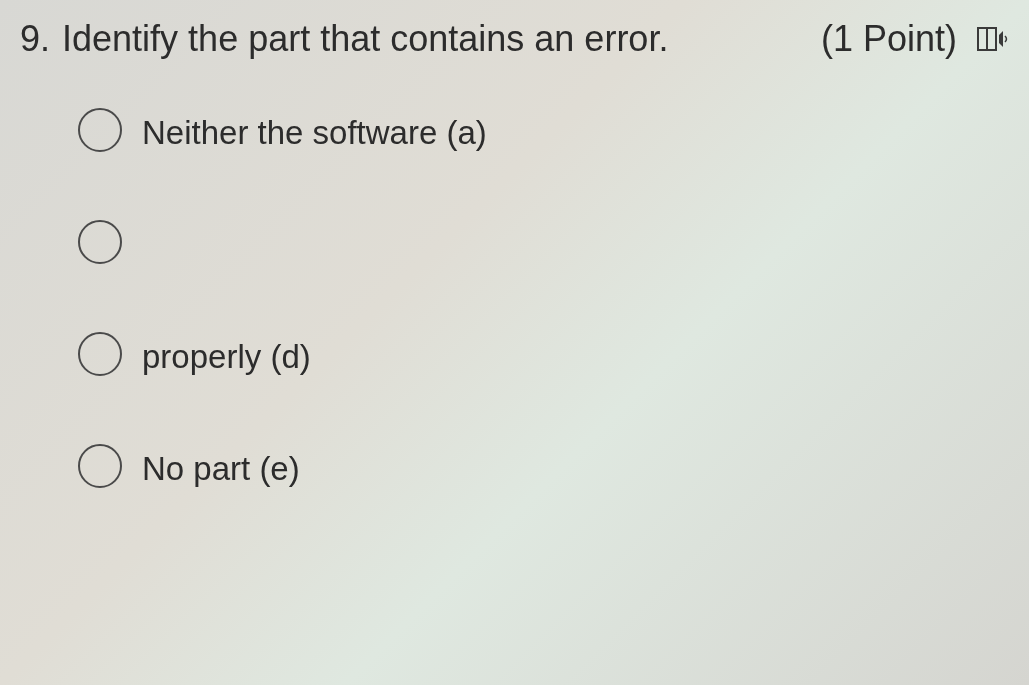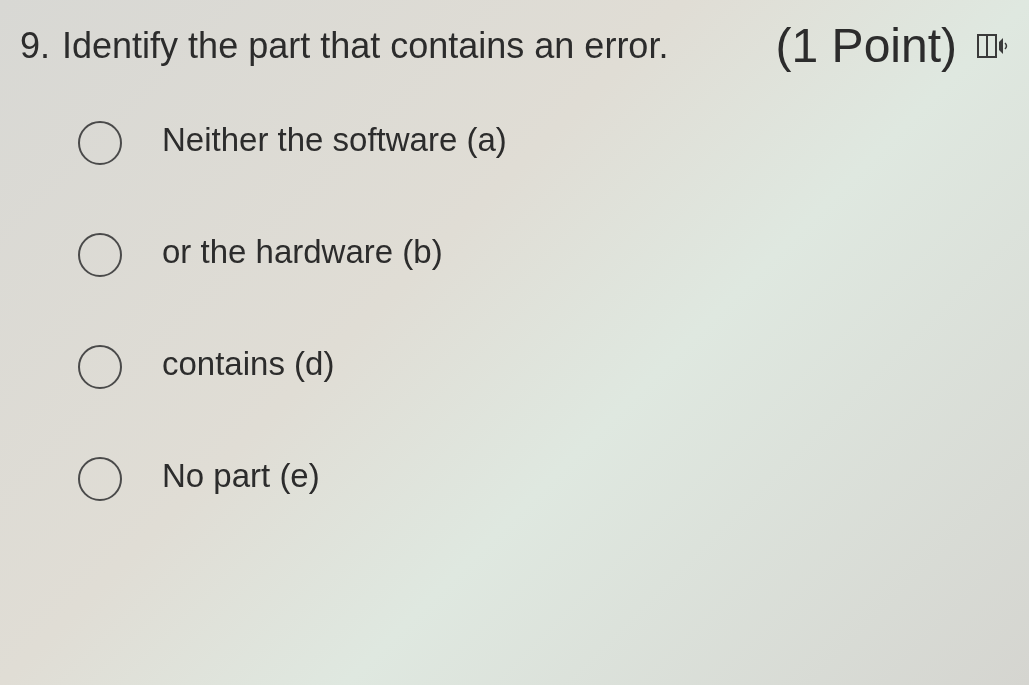--- a/index.html
+++ b/index.html
@@ -28,36 +28,36 @@
       color: #2c2c2c;
       font-weight: 400;
     }
     .question-text {
       font-size: 36px;
       color: #2c2c2c;
       font-weight: 400;
       flex: 1;
     }
     .points {
-      font-size: 48px;
+      font-size: 36px;
       color: #2c2c2c;
       font-weight: 400;
     }
     .immersive-icon {
       width: 32px;
       height: 28px;
       margin-left: 8px;
     }
     .options {
       padding-left: 58px;
     }
     .option {
       display: flex;
-      align-items: flex-start;
-      gap: 40px;
+      align-items: flex-end;
+      gap: 20px;
       margin-bottom: 68px;
       cursor: pointer;
     }
     .radio {
       width: 44px;
       height: 44px;
       border: 2px solid #4a4a4a;
       border-radius: 50%;
       background: transparent;
       flex-shrink: 0;
@@ -85,23 +85,22 @@
   </span>
 </div>
 
 <div class="options">
   <div class="option">
     <div class="radio"></div>
     <span class="option-label">Neither the software (a)</span>
   </div>
   <div class="option">
     <div class="radio"></div>
-    <span class="option-label">or the hardware (b)</span>
   </div>
   <div class="option">
     <div class="radio"></div>
-    <span class="option-label">contains (d)</span>
+    <span class="option-label">properly (d)</span>
   </div>
   <div class="option">
     <div class="radio"></div>
     <span class="option-label">No part (e)</span>
   </div>
 </div>
 
 </body></html>

